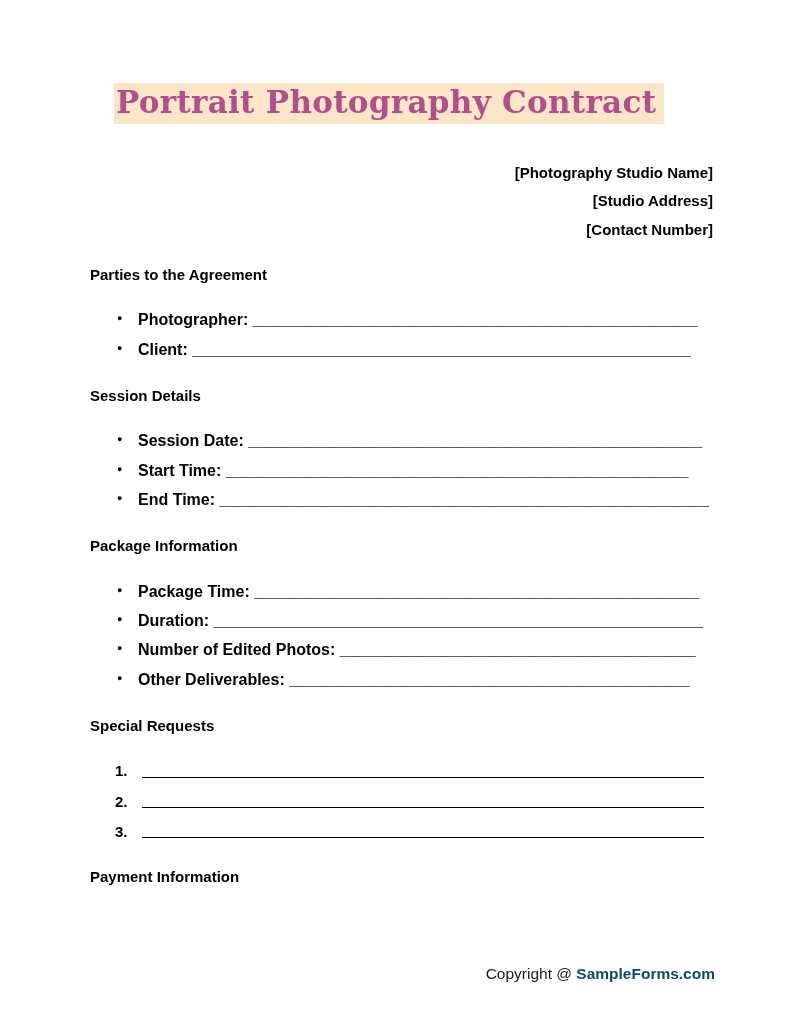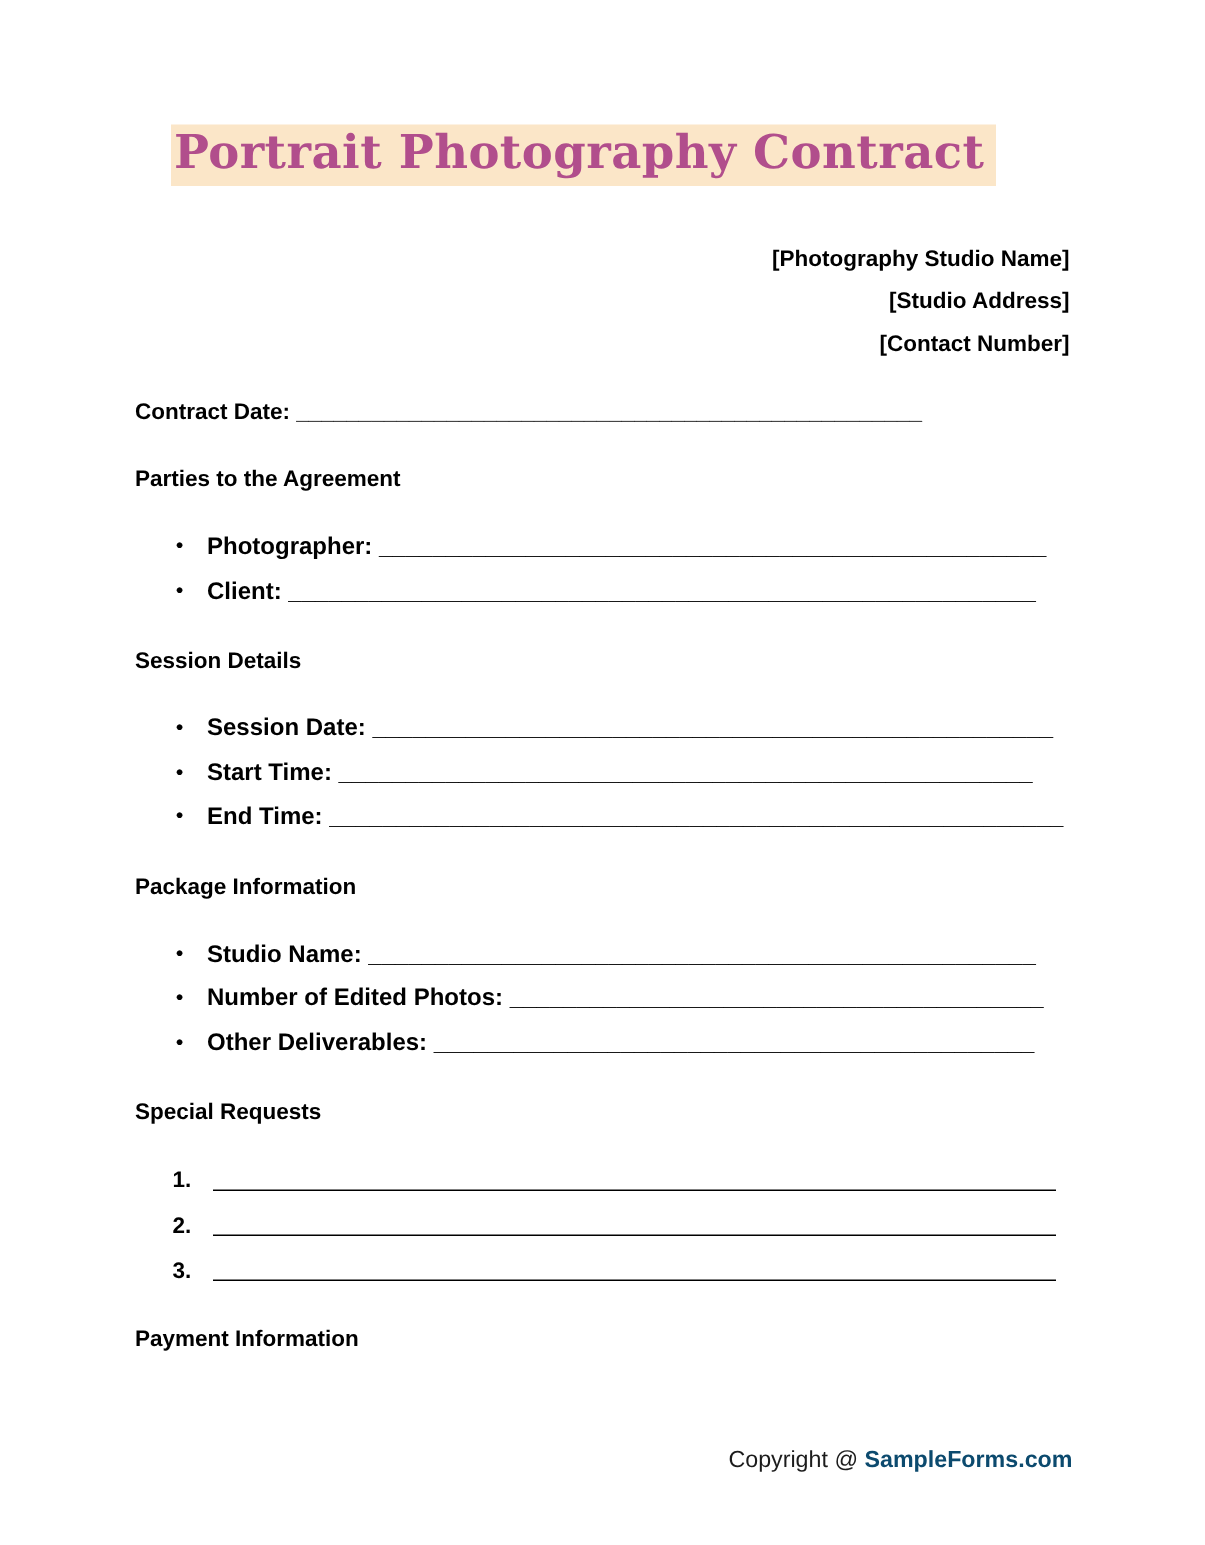--- a/index.html
+++ b/index.html
@@ -114,24 +114,20 @@
   <div class="title-row">
     <h1 class="doc-title">Portrait Photography Contract</h1>
   </div>
 
   <div class="studio-block">
     <p>[Photography Studio Name]</p>
     <p>[Studio Address]</p>
     <p>[Contact Number]</p>
   </div>
 
-  <div class="field-row">
-    <span>Contract Date:</span>
-    <span class="blank">__________________________________________________</span>
-  </div>
 
   <h2 class="section-heading">Parties to the Agreement</h2>
 
   <ul class="bullet-list">
     <li>
       <span>Photographer:</span>
       <span class="blank">__________________________________________________</span>
     </li>
     <li>
       <span>Client:</span>
@@ -153,22 +149,26 @@
     <li>
       <span>End Time:</span>
       <span class="blank">_______________________________________________________</span>
     </li>
   </ul>
 
   <h2 class="section-heading">Package Information</h2>
 
   <ul class="bullet-list">
     <li>
-      <span>Studio Name:</span>
+      <span>Package Time:</span>
       <span class="blank">__________________________________________________</span>
+    </li>
+    <li>
+      <span>Duration:</span>
+      <span class="blank">_______________________________________________________</span>
     </li>
     <li>
       <span>Number of Edited Photos:</span>
       <span class="blank">________________________________________</span>
     </li>
     <li>
       <span>Other Deliverables:</span>
       <span class="blank">_____________________________________________</span>
     </li>
   </ul>

